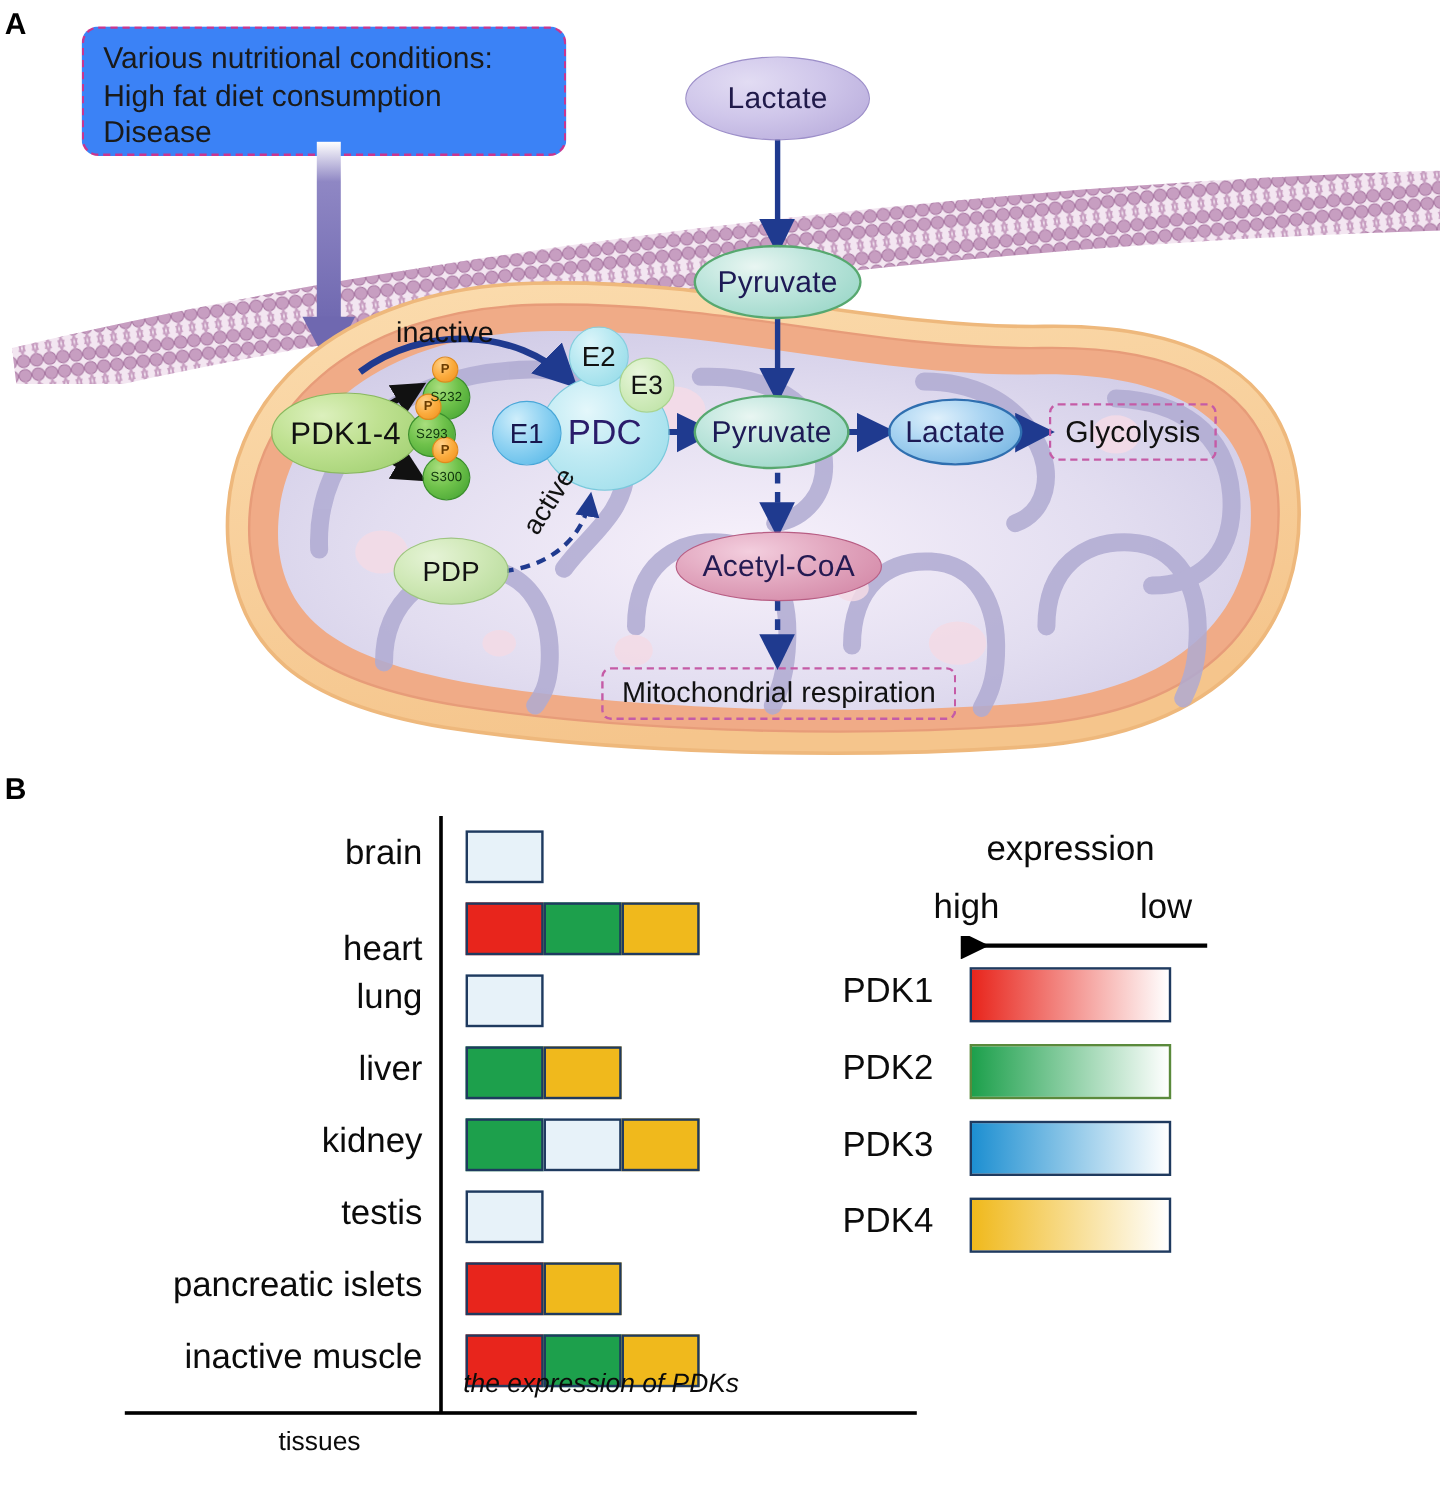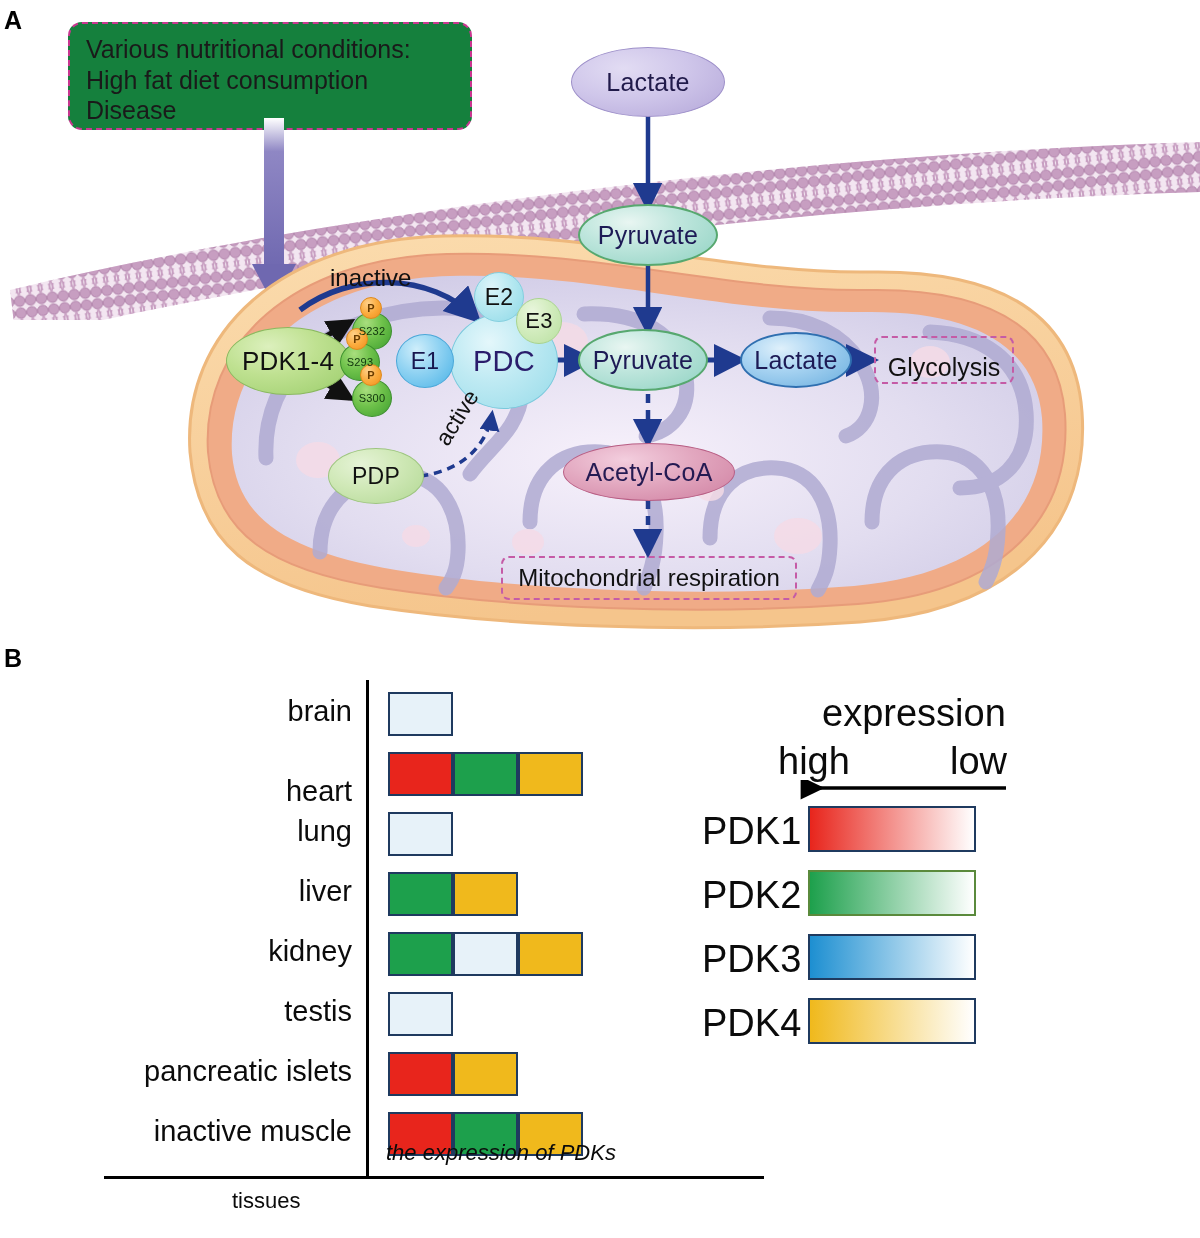--- a/index.html
+++ b/index.html
@@ -7,21 +7,21 @@
   body{
     width:1200px;height:1238px;position:relative;overflow:hidden;
     font-family:"Liberation Sans","DejaVu Sans",sans-serif;
     color:#111;
   }
   .abs{position:absolute;}
   
   .panel-letter{font-weight:bold;font-size:25px;color:#000;}
   
   .dashed-box{
-    border:2.5px dashed #C9368F;border-radius:14px;background:#15803d;
+    border:2.5px dashed #C9368F;border-radius:14px;background:#3b82f6;
     box-sizing:border-box;
   }
   .dashed-box.small{border-width:2px;border-radius:8px;border-color:#C55BA6;}
   .callout-text{
     font-size:25px;line-height:1.22;color:#1a1a1a;white-space:pre-line;
     padding:10px 16px;
   }
   
   .node{
     position:absolute;display:flex;align-items:center;justify-content:center;
@@ -77,21 +77,21 @@
     background:radial-gradient(ellipse at 35% 27%, #ffd089 0%, #fbac3e 50%, #ee8f1d 100%);
     border:1px solid #e08a1c;color:#6a3c00;font-size:11px;font-weight:bold;
   }
   .free-label{position:absolute;font-size:24px;color:#111;}
   
   .bar-seg{box-sizing:border-box;border:2.5px solid #1F3A5F;height:100%;float:left;}
   .tissue-label{
     position:absolute;text-align:right;font-size:29px;color:#0b0b0b;
     white-space:nowrap;
   }
-  .legend-label{position:absolute;font-size:38px;color:#0b0b0b;}
+  .legend-label{position:absolute;font-size:29px;color:#0b0b0b;}
   .legend-bar{position:absolute;box-sizing:border-box;border:2.5px solid #1F3A5F;}
   .axis-line{position:absolute;background:#000;}
   .axis-caption{position:absolute;font-size:22px;color:#0b0b0b;white-space:nowrap;}
 </style>
 </head>
 <body>
 
 <div class="abs panel-letter" style="left:4px;top:6px;">A</div>
 
 <svg class="abs" style="left:0;top:100px;" width="1200" height="220">
@@ -227,21 +227,21 @@
 
 <div class="node n-pyruvate" style="left:578px;top:329px;width:130px;height:62px;">
   <span>Pyruvate</span>
 </div>
 
 <div class="node n-lactate" style="left:740px;top:332px;width:112px;height:56px;">
   <span>Lactate</span>
 </div>
 
 <div class="abs dashed-box small" style="left:874px;top:336px;width:140px;height:48px;
-      display:flex;align-items:flex-end;justify-content:center;font-size:25px;background:transparent;">
+      display:flex;align-items:center;justify-content:center;font-size:25px;background:transparent;">
   <span>Glycolysis</span>
 </div>
 
 <div class="node n-acetyl" style="left:563px;top:443px;width:172px;height:58px;text-align:right;">
   <span>Acetyl-CoA</span>
 </div>
 
 <div class="abs dashed-box small" style="left:501px;top:556px;width:296px;height:44px;
       display:flex;align-items:center;justify-content:center;font-size:24px;background:transparent;">
   <span>Mitochondrial respiration</span>
@@ -252,21 +252,21 @@
 </div>
 
 <div class="node n-pdp" style="left:328px;top:448px;width:96px;height:56px;">
   <span>PDP</span>
 </div>
 
 <div class="node n-pdc" style="left:450px;top:313px;width:108px;height:96px;">
   <span>PDC</span>
 </div>
 
-<div class="node n-e1" style="left:396px;top:334px;width:58px;height:54px;">
+<div class="node n-e1" style="left:410px;top:334px;width:58px;height:54px;">
   <span>E1</span>
 </div>
 
 <div class="node n-e2" style="left:474px;top:272px;width:50px;height:50px;">
   <span>E2</span>
 </div>
 
 <div class="node n-e3" style="left:516px;top:298px;width:46px;height:46px;">
   <span>E3</span>
 </div>

